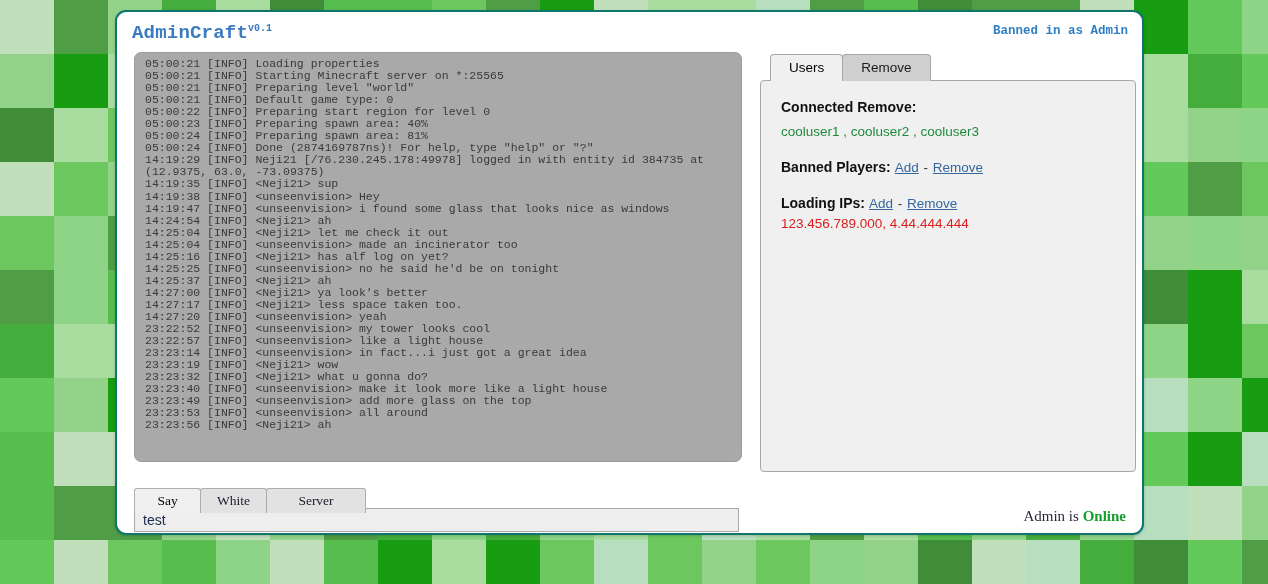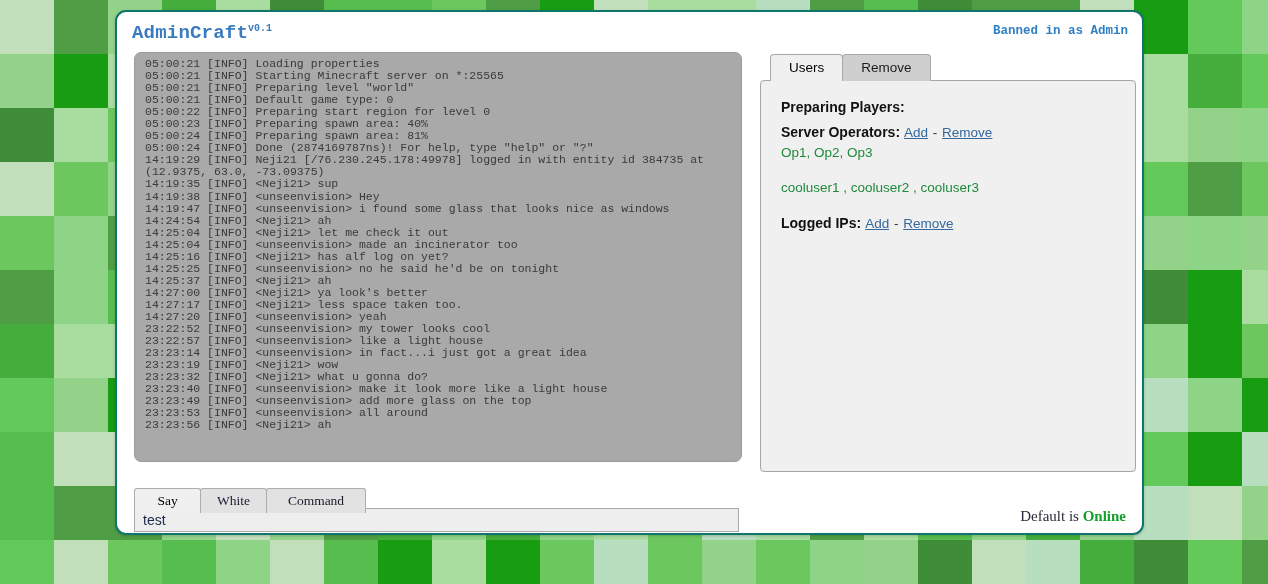--- a/index.html
+++ b/index.html
@@ -519,45 +519,43 @@
     <div class="login-status">Banned in as Admin</div>
   </div>
 
   <div id="left-col">
     <div id="console-box"><div class="log-line">05:00:21 [INFO] Loading properties</div><div class="log-line">05:00:21 [INFO] Starting Minecraft server on *:25565</div><div class="log-line">05:00:21 [INFO] Preparing level "world"</div><div class="log-line">05:00:21 [INFO] Default game type: 0</div><div class="log-line">05:00:22 [INFO] Preparing start region for level 0</div><div class="log-line">05:00:23 [INFO] Preparing spawn area: 40%</div><div class="log-line">05:00:24 [INFO] Preparing spawn area: 81%</div><div class="log-line">05:00:24 [INFO] Done (2874169787ns)! For help, type "help" or "?"</div><div class="log-line">14:19:29 [INFO] Neji21 [/76.230.245.178:49978] logged in with entity id 384735 at (12.9375, 63.0, -73.09375)</div><div class="log-line">14:19:35 [INFO] &lt;Neji21&gt; sup</div><div class="log-line">14:19:38 [INFO] &lt;unseenvision&gt; Hey</div><div class="log-line">14:19:47 [INFO] &lt;unseenvision&gt; i found some glass that looks nice as windows</div><div class="log-line">14:24:54 [INFO] &lt;Neji21&gt; ah</div><div class="log-line">14:25:04 [INFO] &lt;Neji21&gt; let me check it out</div><div class="log-line">14:25:04 [INFO] &lt;unseenvision&gt; made an incinerator too</div><div class="log-line">14:25:16 [INFO] &lt;Neji21&gt; has alf log on yet?</div><div class="log-line">14:25:25 [INFO] &lt;unseenvision&gt; no he said he'd be on tonight</div><div class="log-line">14:25:37 [INFO] &lt;Neji21&gt; ah</div><div class="log-line">14:27:00 [INFO] &lt;Neji21&gt; ya look's better</div><div class="log-line">14:27:17 [INFO] &lt;Neji21&gt; less space taken too.</div><div class="log-line">14:27:20 [INFO] &lt;unseenvision&gt; yeah</div><div class="log-line">23:22:52 [INFO] &lt;unseenvision&gt; my tower looks cool</div><div class="log-line">23:22:57 [INFO] &lt;unseenvision&gt; like a light house</div><div class="log-line">23:23:14 [INFO] &lt;unseenvision&gt; in fact...i just got a great idea</div><div class="log-line">23:23:19 [INFO] &lt;Neji21&gt; wow</div><div class="log-line">23:23:32 [INFO] &lt;Neji21&gt; what u gonna do?</div><div class="log-line">23:23:40 [INFO] &lt;unseenvision&gt; make it look more like a light house</div><div class="log-line">23:23:49 [INFO] &lt;unseenvision&gt; add more glass on the top</div><div class="log-line">23:23:53 [INFO] &lt;unseenvision&gt; all around</div><div class="log-line">23:23:56 [INFO] &lt;Neji21&gt; ah</div></div>
   </div>
 
   <div id="say-tabs">
       <div class="say-tab active">Say</div>
       <div class="say-tab">White</div>
-      <div class="say-tab wide">Command</div>
+      <div class="say-tab wide">Server</div>
     </div>
 
   <input id="command-input" type="text" value="test" style="">
 
   <div id="right-col">
     <div id="user-tabs">
         <div class="user-tab active">Users</div>
         <div class="user-tab">Remove</div>
       </div>
     <div id="user-panel">
-      <div class="panel-heading">Preparing Players:</div>
+      <div class="panel-heading">Connected Remove:</div>
       <div class="group-values"></div>
       <div id="groups-host">
-          <div class="group">
-            <div><span class="group-title">Server Operators:</span><span class="group-links"><a class="lnk">Add</a><span class="dash"> - </span><a class="lnk">Remove</a></span></div>
-            <div class="group-values val-ok">Op1, Op2, Op3</div>
-          </div>
           <div class="group">
             <div class="group-values val-ok">cooluser1 , cooluser2 , cooluser3</div>
           </div>
           <div class="group">
+            <div><span class="group-title">Banned Players:</span><span class="group-links"><a class="lnk">Add</a><span class="dash"> - </span><a class="lnk">Remove</a></span></div>
           </div>
           <div class="group">
-            <div><span class="group-title">Logged IPs:</span><span class="group-links"><a class="lnk">Add</a><span class="dash"> - </span><a class="lnk">Remove</a></span></div>
+            <div><span class="group-title">Loading IPs:</span><span class="group-links"><a class="lnk">Add</a><span class="dash"> - </span><a class="lnk">Remove</a></span></div>
+            <div class="group-values val-bad">123.456.789.000, 4.44.444.444</div>
           </div>
         </div>
     </div>
   </div>
 
-  <div id="server-status"><span>Default is </span><span class="state">Online</span></div>
+  <div id="server-status"><span>Admin is </span><span class="state">Online</span></div>
 
 </div>
 
 </body></html>

